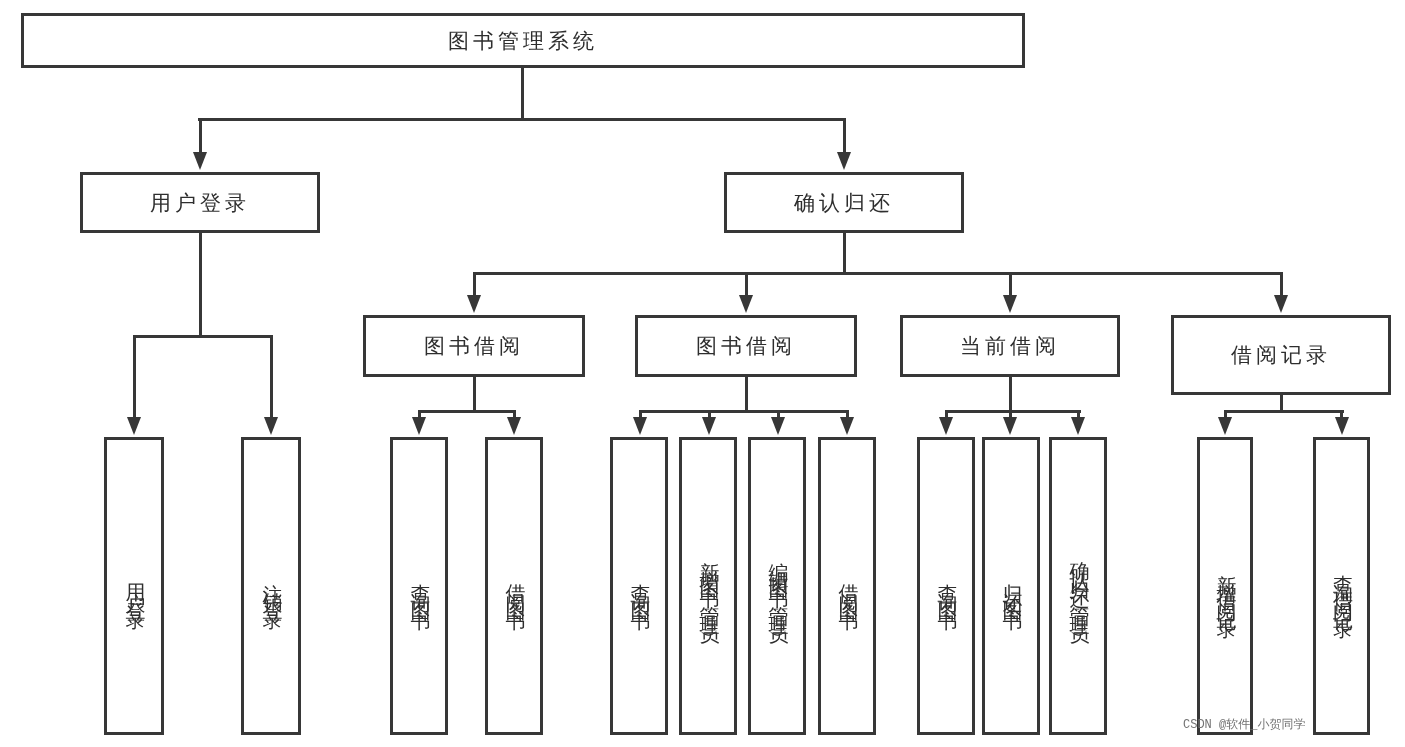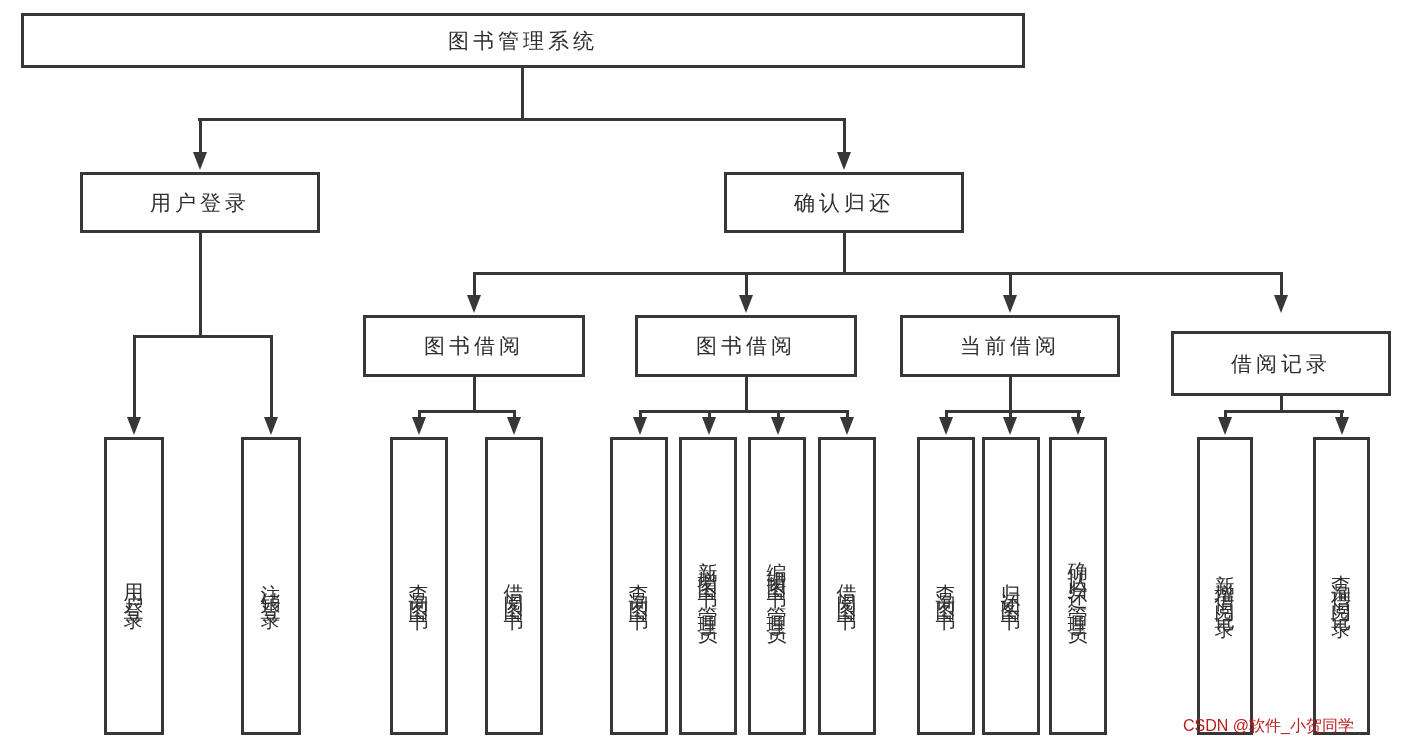--- a/index.html
+++ b/index.html
@@ -1,19 +1,19 @@
 <!DOCTYPE html>
 <html><head>
 <meta charset="utf-8">
 <title>图书管理系统</title>
 <style>
   html,body{margin:0;padding:0;background:#ffffff;}
   .stage{
     position:relative;width:1405px;height:747px;background:#ffffff;
-    font-family:Liberation Sans, sans-serif;overflow:hidden;
+    font-family:Liberation Mono, monospace;overflow:hidden;
   }
   .box{
     position:absolute;background:#ffffff;border:3px solid #373737;color:#2e2e2e;
     display:flex;align-items:center;justify-content:center;box-sizing:border-box;
     z-index:2;
   }
   .hbox{font-size:21px;letter-spacing:4px;}
   .hbox span{white-space:nowrap;}
   .leaf{font-size:20px;}
   .vtxt{
@@ -22,21 +22,21 @@
   }
   .hline,.vline{position:absolute;background:#373737;z-index:1;}
   .hline{height:3px;}
   .vline{width:3px;}
   .ah{
     position:absolute;width:0;height:0;z-index:1;
     border-left:7px solid transparent;border-right:7px solid transparent;
     border-top:18px solid #373737;
   }
   .watermark{
-    position:absolute;left:1183px;top:716px;font-size:16px;color:#b91c1c;
+    position:absolute;left:1183px;top:716px;font-size:12px;color:#737373;
     z-index:5;white-space:nowrap;letter-spacing:0;
   }
 </style>
 </head>
 <body>
 
 <div class="stage">
 
   <div class="box hbox" style="left:21px;top:13px;width:1004px;height:55px">
     <span>图书管理系统</span>
@@ -76,21 +76,21 @@
 
   <div class="box hbox" style="left:363px;top:315px;width:222px;height:62px">
     <span>图书借阅</span>
   </div>
   <div class="box hbox" style="left:900px;top:315px;width:220px;height:62px">
     <span>当前借阅</span>
   </div>
   <div class="box hbox" style="left:635px;top:315px;width:222px;height:62px">
     <span>图书借阅</span>
   </div>
-  <div class="box hbox" style="left:1171px;top:331px;width:220px;height:65px">
+  <div class="box hbox" style="left:1171px;top:315px;width:220px;height:80px">
     <span>借阅记录</span>
   </div>
 
   <div class="vline" style="left:473px;top:377px;height:33px"></div>
   <div class="hline" style="left:418px;top:410px;width:98px"></div>
   <div class="vline" style="left:418px;top:410px;height:10px"></div>
   <div class="ah" style="left:412px;top:417px"></div>
   <div class="vline" style="left:513px;top:410px;height:10px"></div>
   <div class="ah" style="left:507px;top:417px"></div>
 

